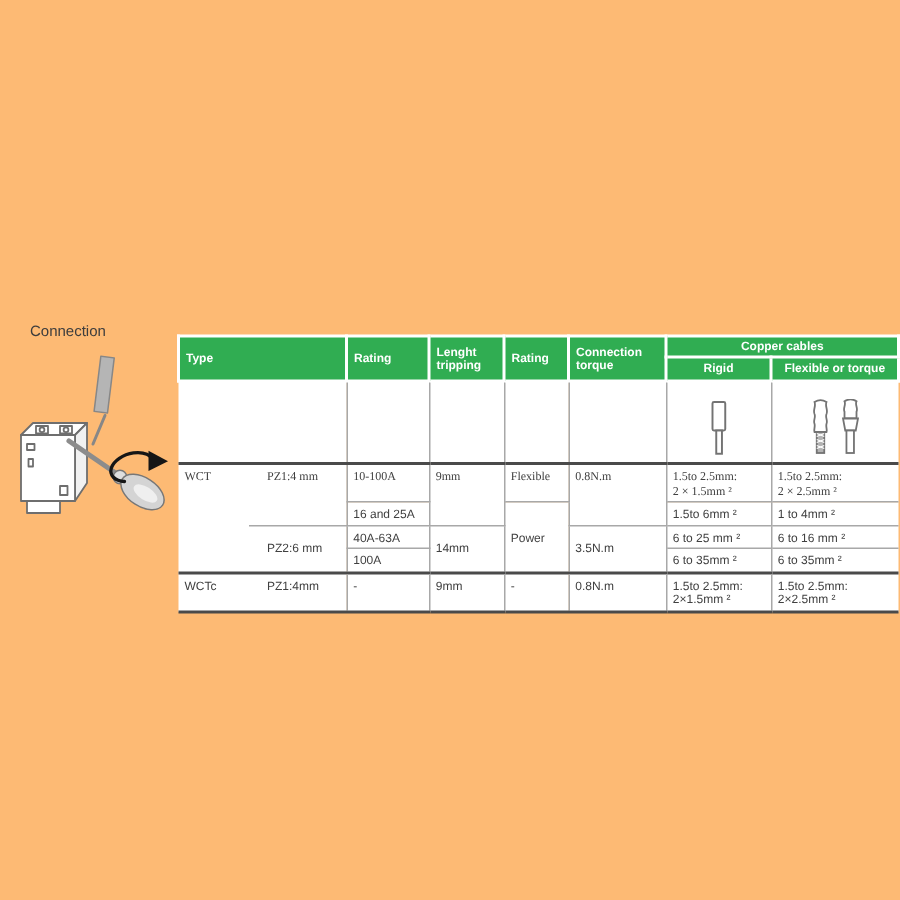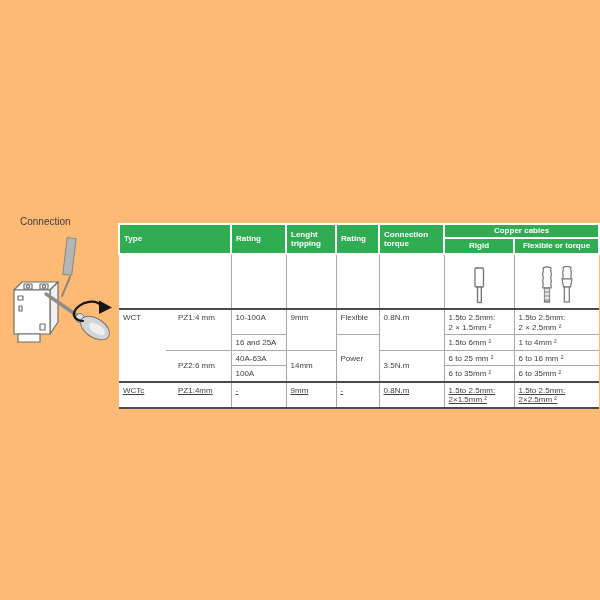--- a/index.html
+++ b/index.html
@@ -34,24 +34,24 @@
     padding:3px 4px 2px 4px;vertical-align:top;
     border:1px solid #a8a8a8;white-space:pre-line;background:#fff;
   }
   .spec td:first-child{border-left:none;}
   .spec td:last-child{border-right:none;}
   .spec tr.icon-row{height:42px;}
   .spec tr.icon-row td{
     border-bottom:2px solid #4a4a4a;border-top:none;
     text-align:center;vertical-align:middle;padding:2px;
   }
-  .spec tr.r1{height:24px;}
+  .spec tr.r1{height:24px;font-family:Liberation Serif, serif;}
   .spec tr.rs{height:14px;}
   .spec tr.section{height:22px;}
-  .spec tr.section td{border-top:2px solid #4a4a4a;border-bottom:2px solid #4a4a4a;text-decoration:underline;}
+  .spec tr.section td{border-top:2px solid #4a4a4a;border-bottom:2px solid #4a4a4a;}
   .spec td.type-cell{border-right:none;}
   .spec td.pz-cell{border-left:none;padding-left:12px;margin-top:16px;}
   .spec td.vmid{vertical-align:middle;}
   .spec svg{display:inline-block;vertical-align:middle;}
 </style>
 </head>
 <body>
 
 <div class="page">
 

